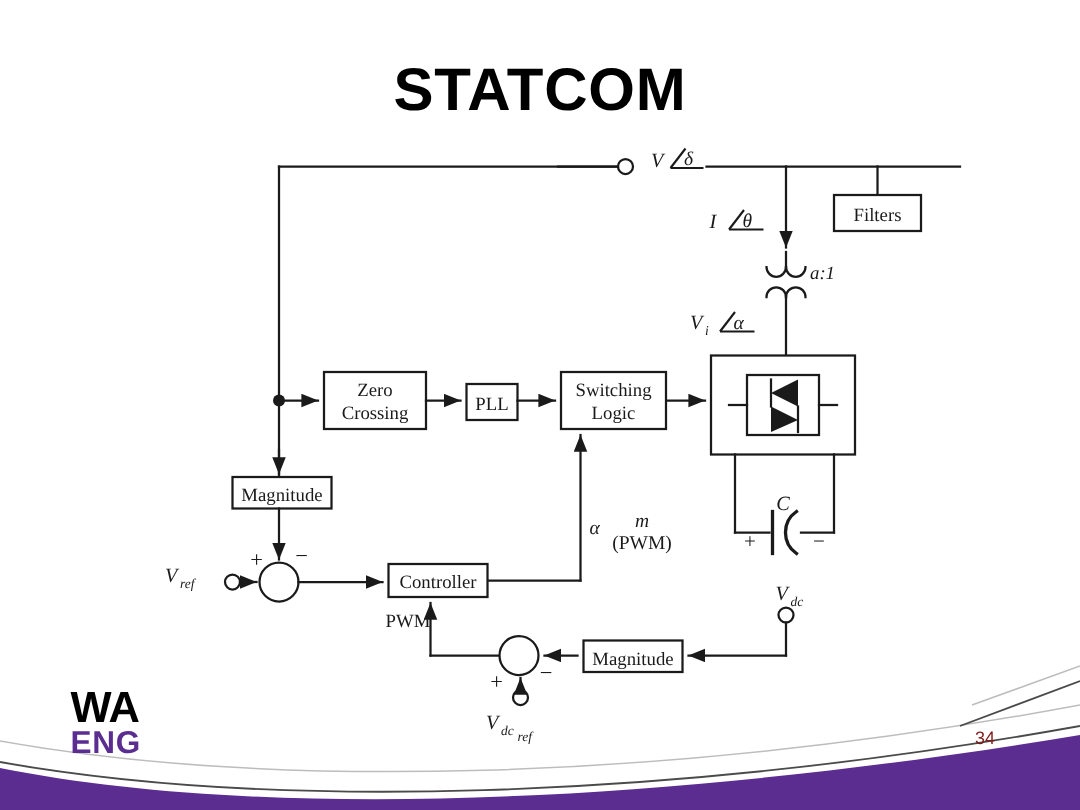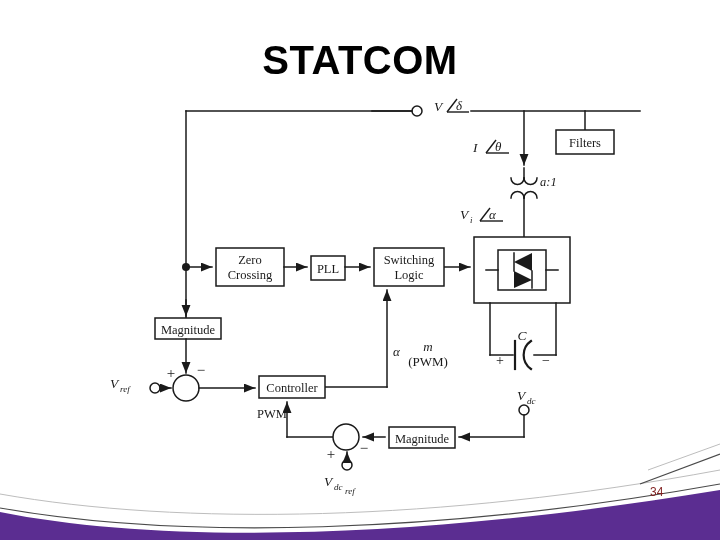--- a/index.html
+++ b/index.html
@@ -228,16 +228,20 @@
   </svg>
 
   <svg id="footer" viewBox="0 0 720 100" preserveAspectRatio="none" xmlns="http://www.w3.org/2000/svg">
     <path d="M0,72 C170,106 430,98 720,50 L720,100 L0,100 z" fill="#5B2D91"></path>
     <path d="M0,68 C180,100 440,94 720,44" fill="none" stroke="#4a4a4a" stroke-width="1.2"></path>
     <path d="M0,54 C180,86 440,82 720,30" fill="none" stroke="#bdbdbd" stroke-width="1"></path>
     <path d="M640,44 L720,14" fill="none" stroke="#4a4a4a" stroke-width="1.2"></path>
     <path d="M648,30 L720,4" fill="none" stroke="#bdbdbd" stroke-width="1"></path>
   </svg>
 
+  <div id="logo">
+    <span class="wa">WA</span>
+    <span class="eng">ENG</span>
+  </div>
 
   <div id="pagenum">34</div>
 
 </div>
 
 </body></html>

